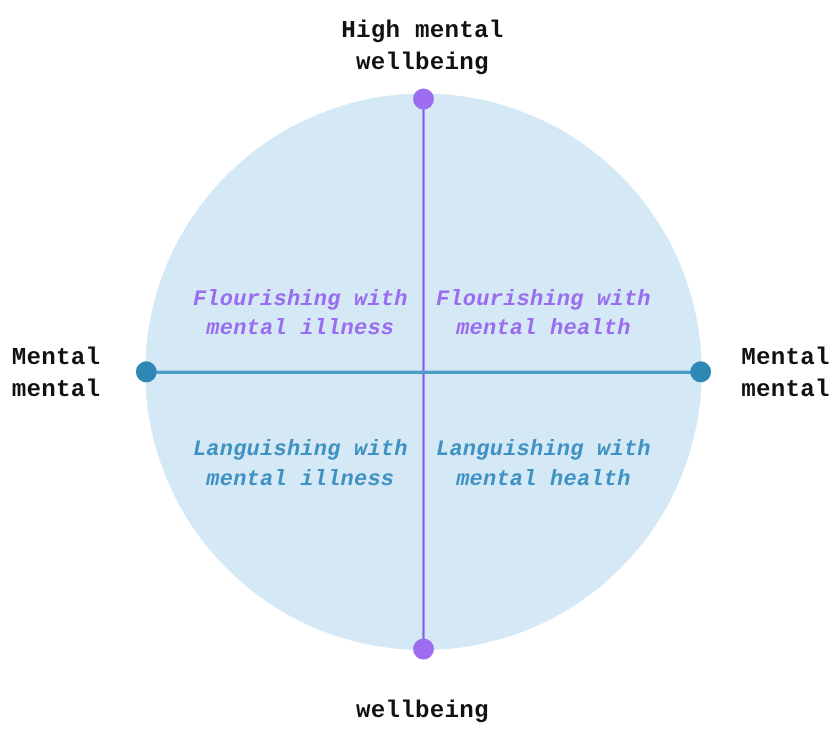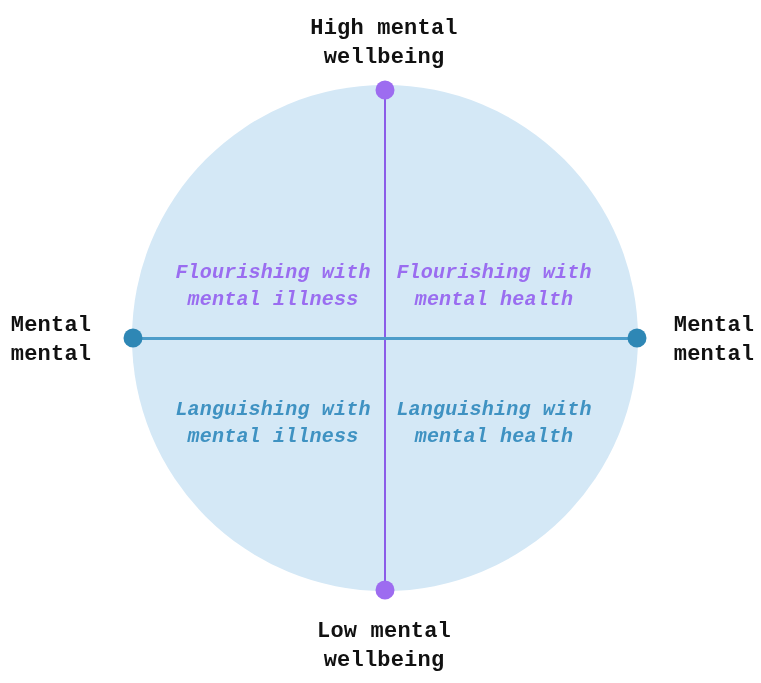--- a/index.html
+++ b/index.html
@@ -103,21 +103,20 @@
   <div class="dot purple bottom"></div>
   <div class="dot blue left"></div>
   <div class="dot blue right"></div>
 
   <div class="label axis-label top">
     <span>High mental</span>
     <span>wellbeing</span>
   </div>
 
   <div class="label axis-label bottom">
-    <span>Low mental</span>
     <span>wellbeing</span>
   </div>
 
   <div class="label axis-label left">
     <span>Mental</span>
     <span>mental</span>
   </div>
 
   <div class="label axis-label right">
     <span>Mental</span>

